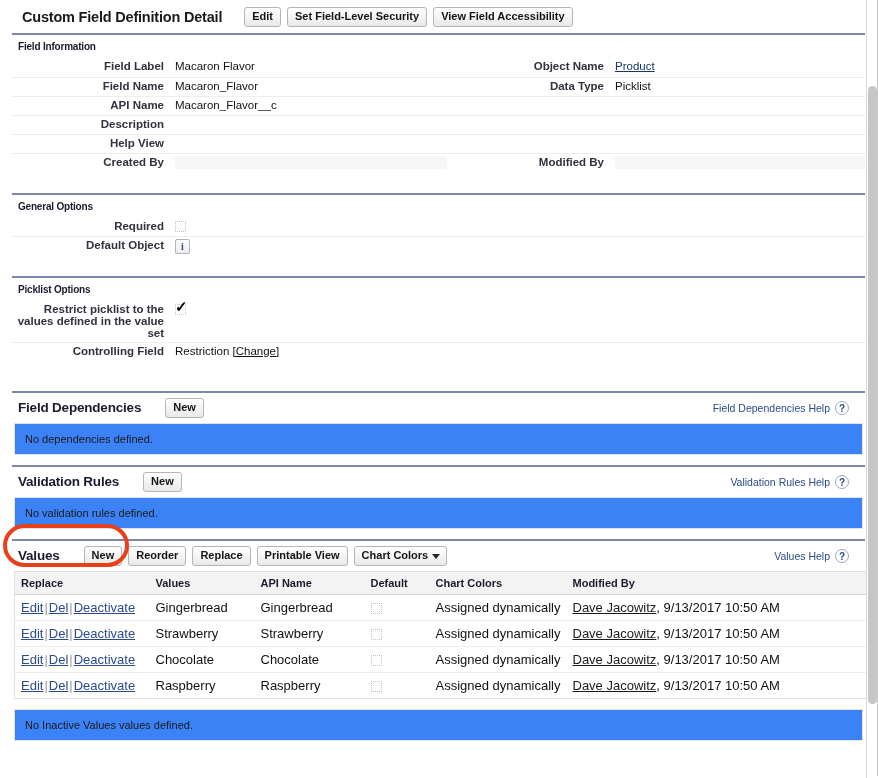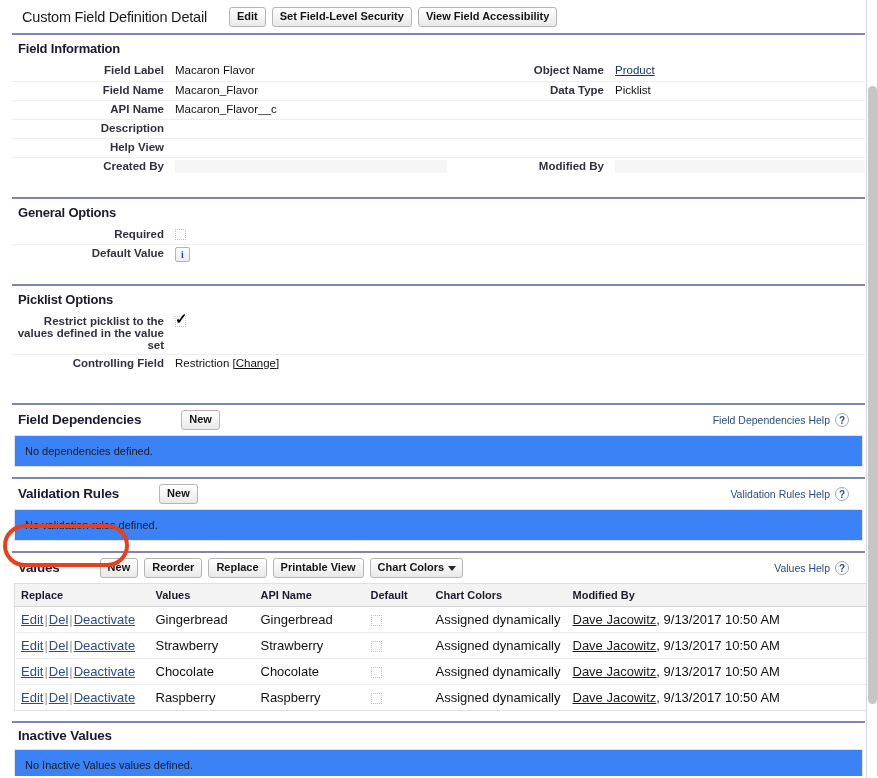--- a/index.html
+++ b/index.html
@@ -27,21 +27,21 @@
 
   
   .pageheader {
     display: flex;
     align-items: center;
     height: 33px;
     padding-left: 10px;
   }
   .pagetitle {
     font-size: 14.5px;
-    font-weight: normal;
+    font-weight: bold;
     color: #1a1a1a;
     letter-spacing: -0.2px;
     margin-right: 22px;
     white-space: nowrap;
   }
   .btnrow { display: flex; align-items: center; gap: 6px; }
 
   .btn {
     display: inline-block;
     font-family: "Liberation Sans", sans-serif;
@@ -65,21 +65,21 @@
     border-right: 4px solid transparent;
     border-top: 5px solid #262626;
   }
 
   
   .sec-rule {
     border-top: 2px solid #7d87ab;
     margin: 0;
   }
   .sec-title {
-    font-size: 13px;
+    font-size: 10px;
     font-weight: bold;
     color: #1b1b2e;
     padding: 6px 0 6px 6px;
     letter-spacing: -0.2px;
   }
 
   
   .detail {
     width: 100%;
     border-collapse: collapse;
@@ -164,21 +164,21 @@
     padding: 5px 12px 5px 6px;
     min-height: 28px;
   }
   .panel-title {
     font-size: 13.5px;
     font-weight: bold;
     color: #1b1b2e;
     letter-spacing: -0.2px;
     white-space: nowrap;
   }
-  .panel-btns { display: flex; gap: 6px; margin-left: 40px; }
+  .panel-btns { display: flex; gap: 6px; margin-left: 24px; }
   .panel-help {
     margin-left: auto;
     display: flex;
     align-items: center;
     gap: 5px;
     padding-right: 4px;
   }
   .helplink {
     font-size: 10.5px;
     color: #2a4b8d;
@@ -355,21 +355,21 @@
         <col>
       </colgroup>
     <tbody>
       <tr>
         <td class="lbl">Required</td>
         <td class="val">
           <span class="cb-ghost"></span>
         </td>
       </tr>
       <tr class="norule">
-        <td class="lbl">Default Value</td>
+        <td class="lbl">Default Object</td>
         <td class="val">
           <span class="info-btn">i</span>
         </td>
       </tr>
       <tr class="spacer-row">
           <td colspan="2"></td>
         </tr>
     </tbody>
   </table>
 
@@ -505,23 +505,20 @@
           <td>Raspberry</td>
           <td><span class="cb-ghost"></span></td>
           <td>Assigned dynamically</td>
           <td class="modby"><a>Dave Jacowitz</a><span>, 9/13/2017 10:50 AM</span></td>
         </tr>
       </tbody>
     </table>
   </div>
 
   <div class="panel">
-    <div class="panel-head">
-      <span class="panel-title">Inactive Values</span>
-    </div>
     <div class="empty-box">No Inactive Values values defined.</div>
   </div>
 
   <div class="annot"></div>
 
   <div class="scrollbar">
     <div class="thumb"></div>
   </div>
   <div class="bottom-edge"></div>
 </div>

